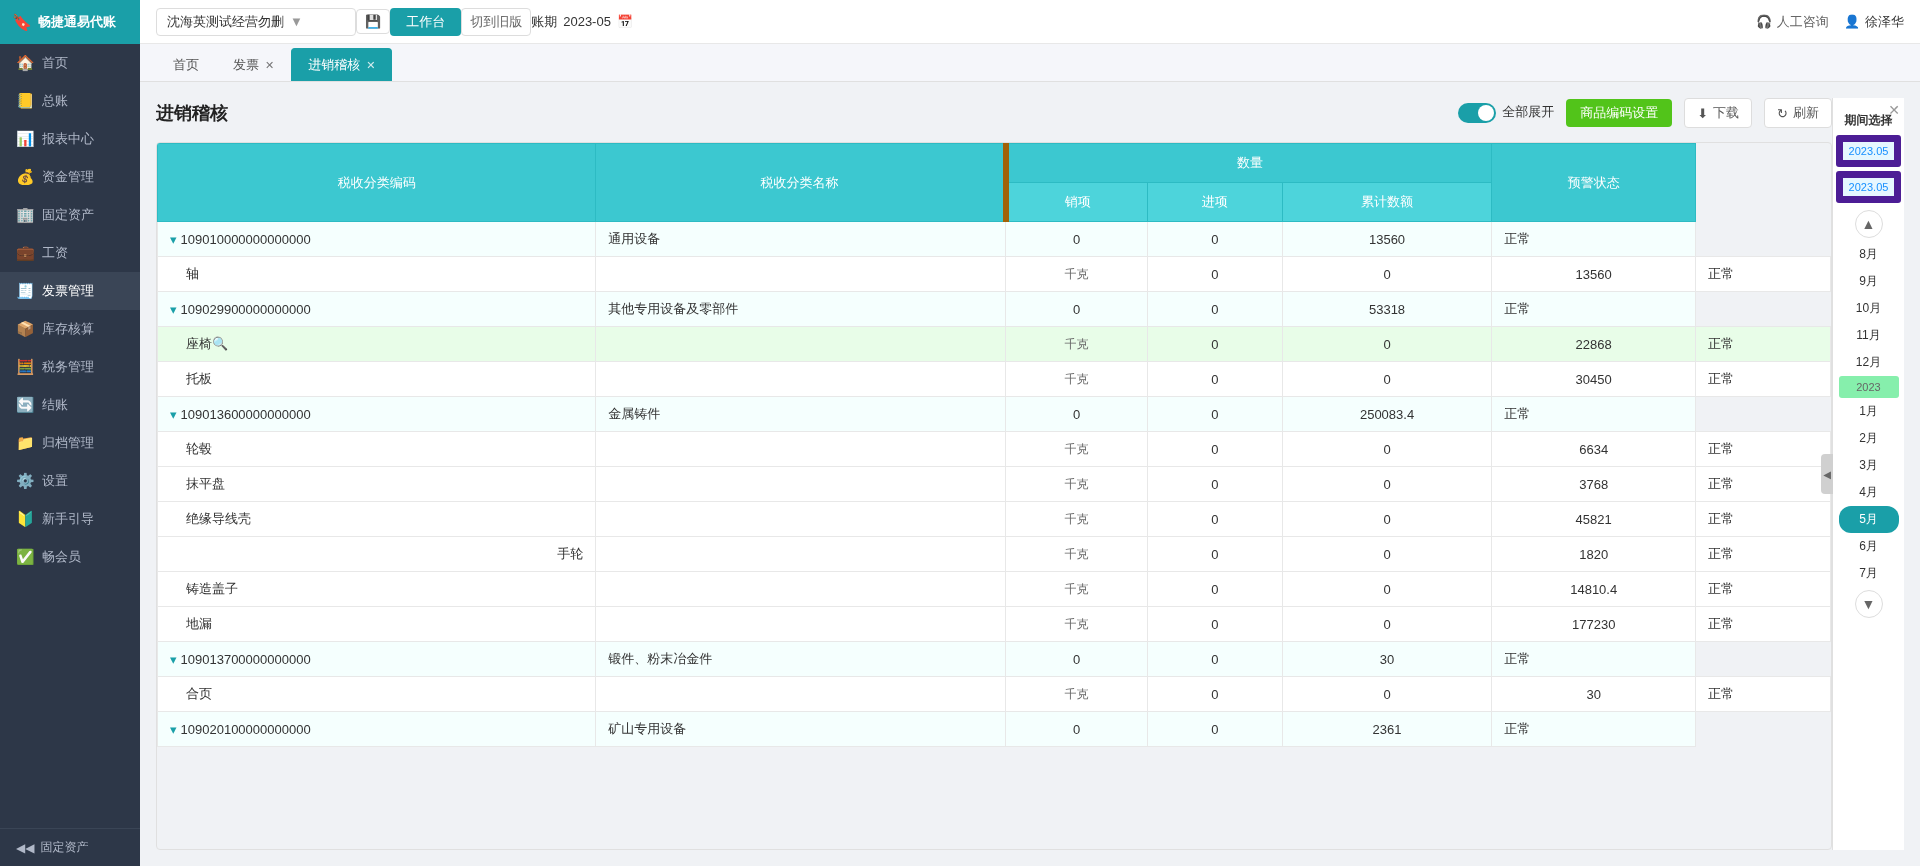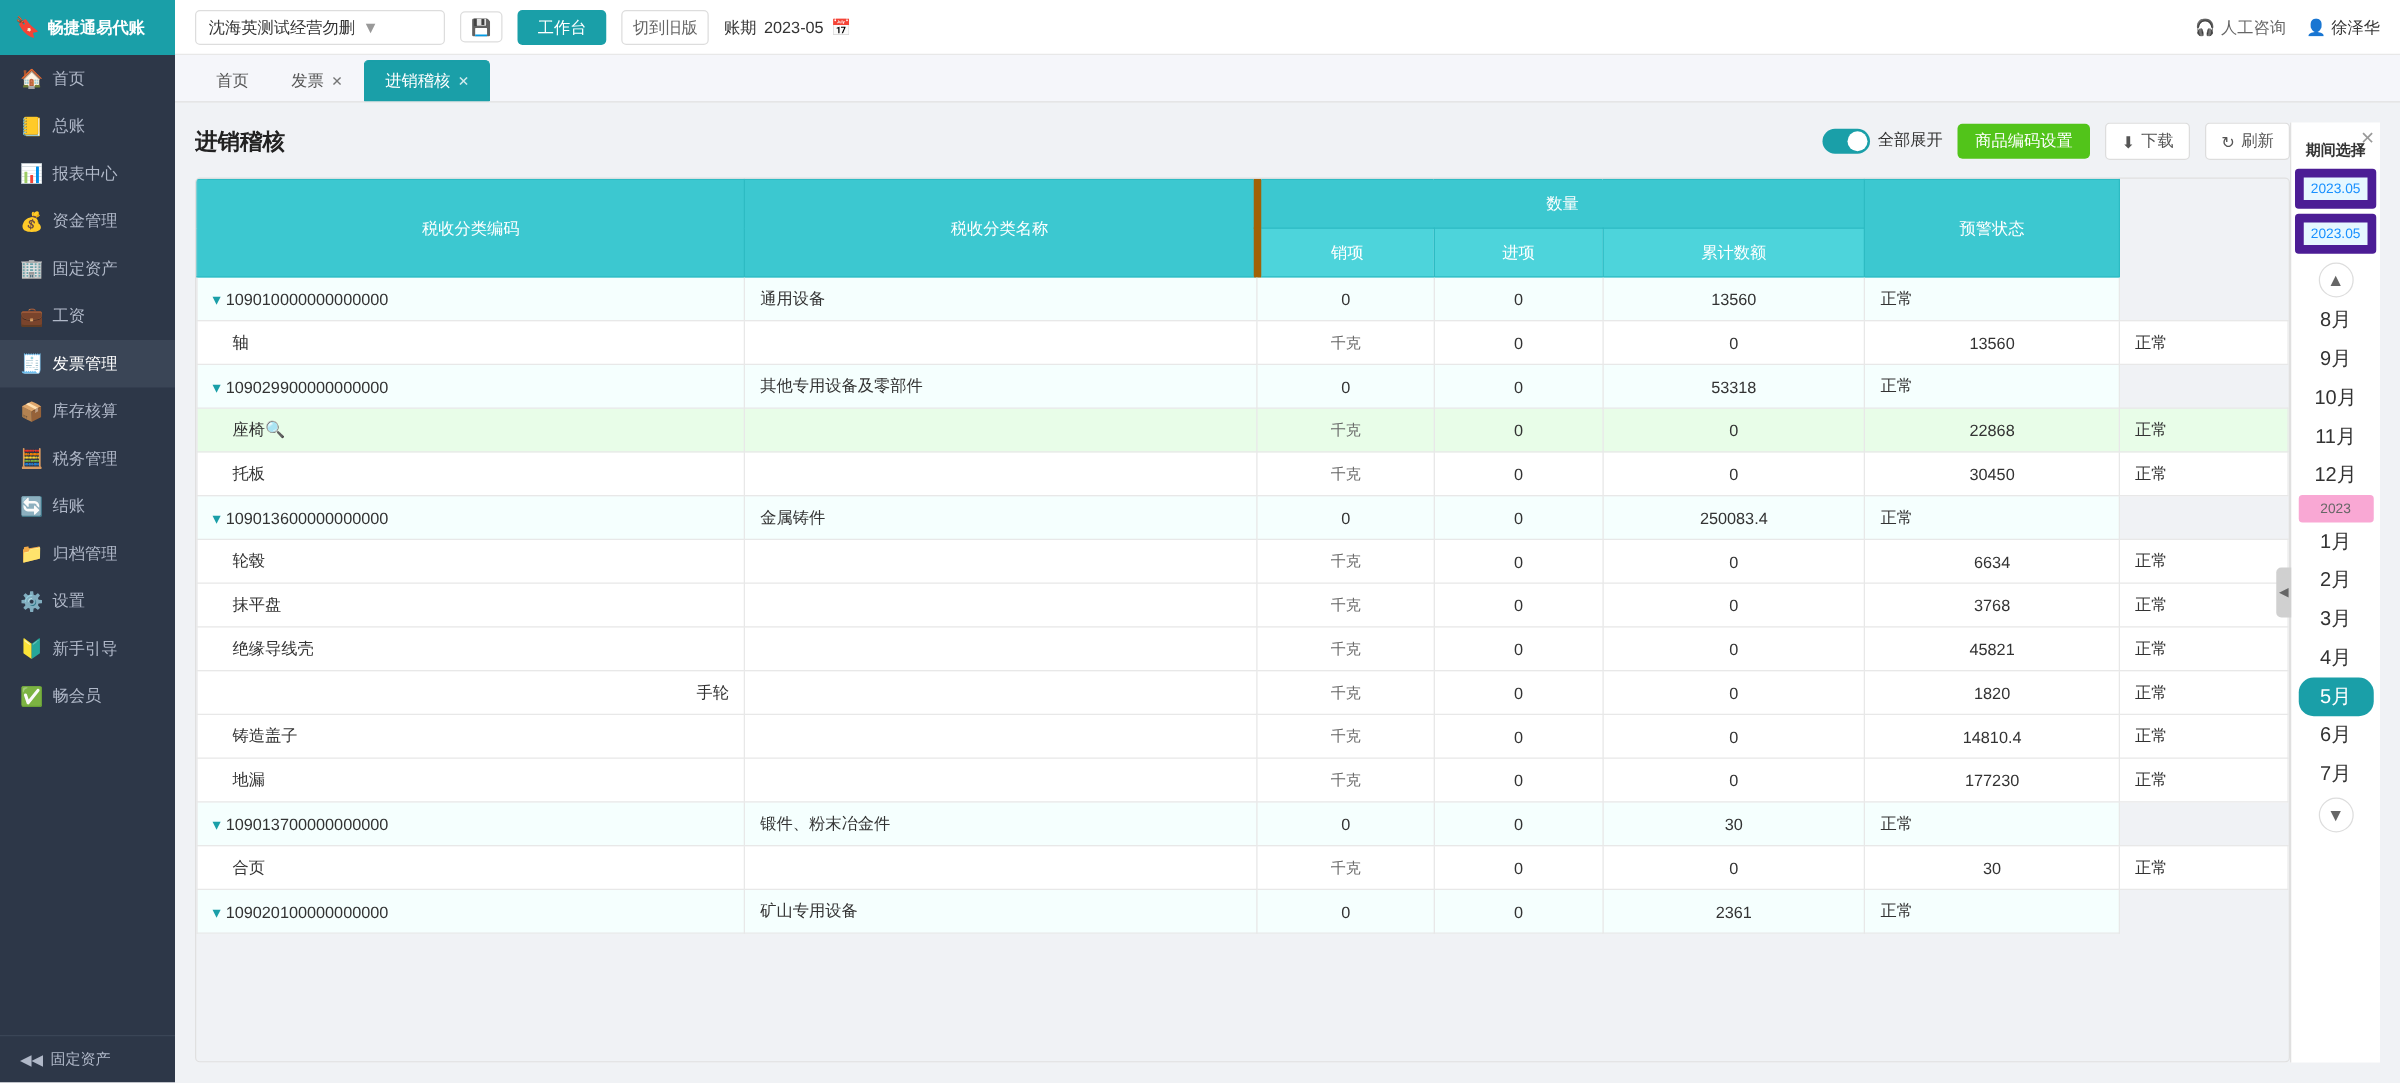--- a/index.html
+++ b/index.html
@@ -54,21 +54,21 @@
     
     .main { flex: 1; display: flex; flex-direction: column; overflow: hidden; }
 
     
     .topbar {
       background: white;
       height: 44px;
       display: flex;
       align-items: center;
       padding: 0 16px;
-      gap: 12px;
+      gap: 0;
       border-bottom: 1px solid #e8e8e8;
       flex-shrink: 0;
     }
     .topbar-company {
       display: flex;
       align-items: center;
       gap: 6px;
       color: #333;
       font-size: 13px;
       cursor: pointer;
@@ -223,25 +223,25 @@
       display: flex;
       align-items: center;
       justify-content: center;
       font-size: 10px;
       color: #666;
       border-radius: 4px 0 0 4px;
     }
     .period-title { font-size: 12px; color: #333; padding: 6px 0; font-weight: bold; }
     .month-item {
       width: 60px; text-align: center; padding: 5px 0;
-      font-size: 16px; color: #333; cursor: pointer;
+      font-size: 12px; color: #333; cursor: pointer;
       border-radius: 3px;
     }
     .month-item.active { background: #1a9fa8; color: white; border-radius: 12px; }
-    .month-item.year-marker { background: #f9a8d4; color: #666; font-size: 11px; }
+    .month-item.year-marker { background: #86efac; color: #666; font-size: 11px; }
     .panel-arrow {
       width: 28px; height: 28px; border-radius: 50%; border: 1px solid #ddd;
       display: flex; align-items: center; justify-content: center;
       cursor: pointer; color: #666; font-size: 14px; margin: 3px 0; background: white;
     }
     .period-rows {
       background: #e6f7ff;
       border: 7px solid #4c1d95;
       border-radius: 3px;
       padding: 3px 6px;

